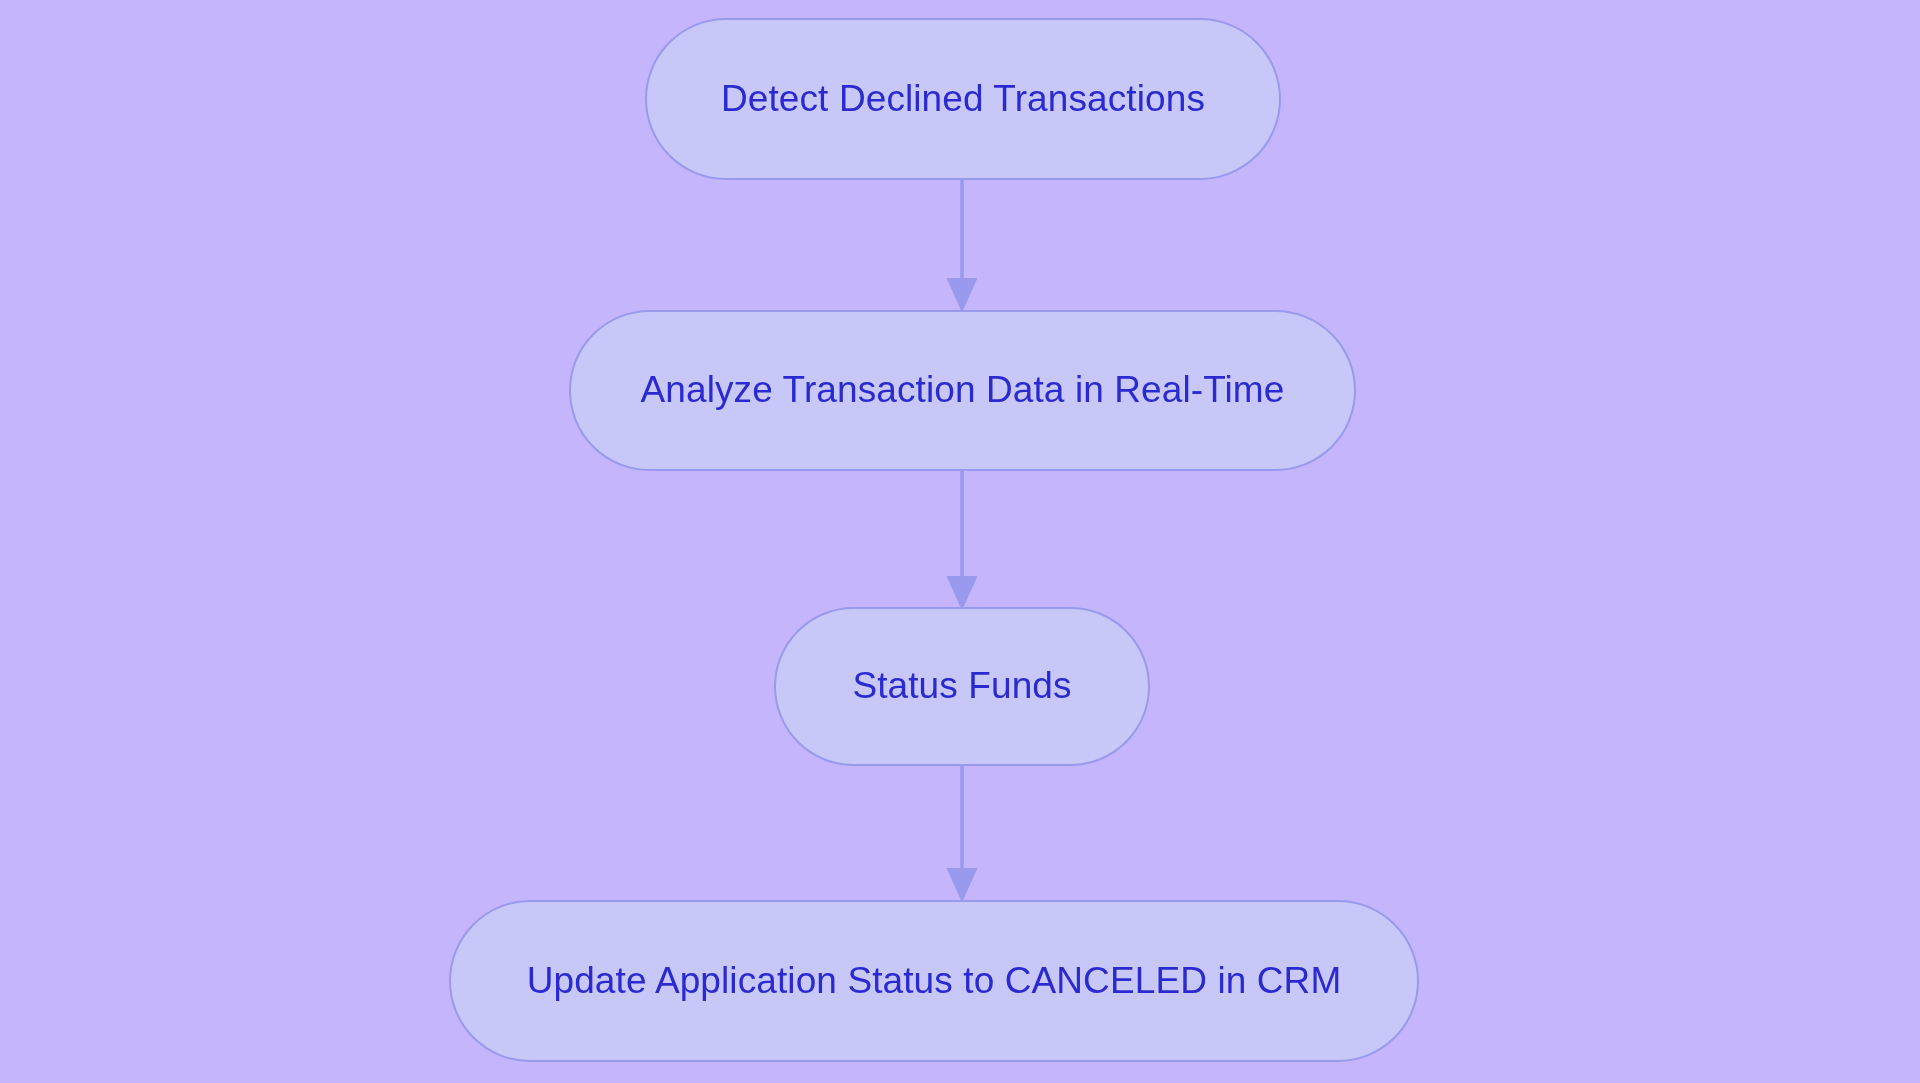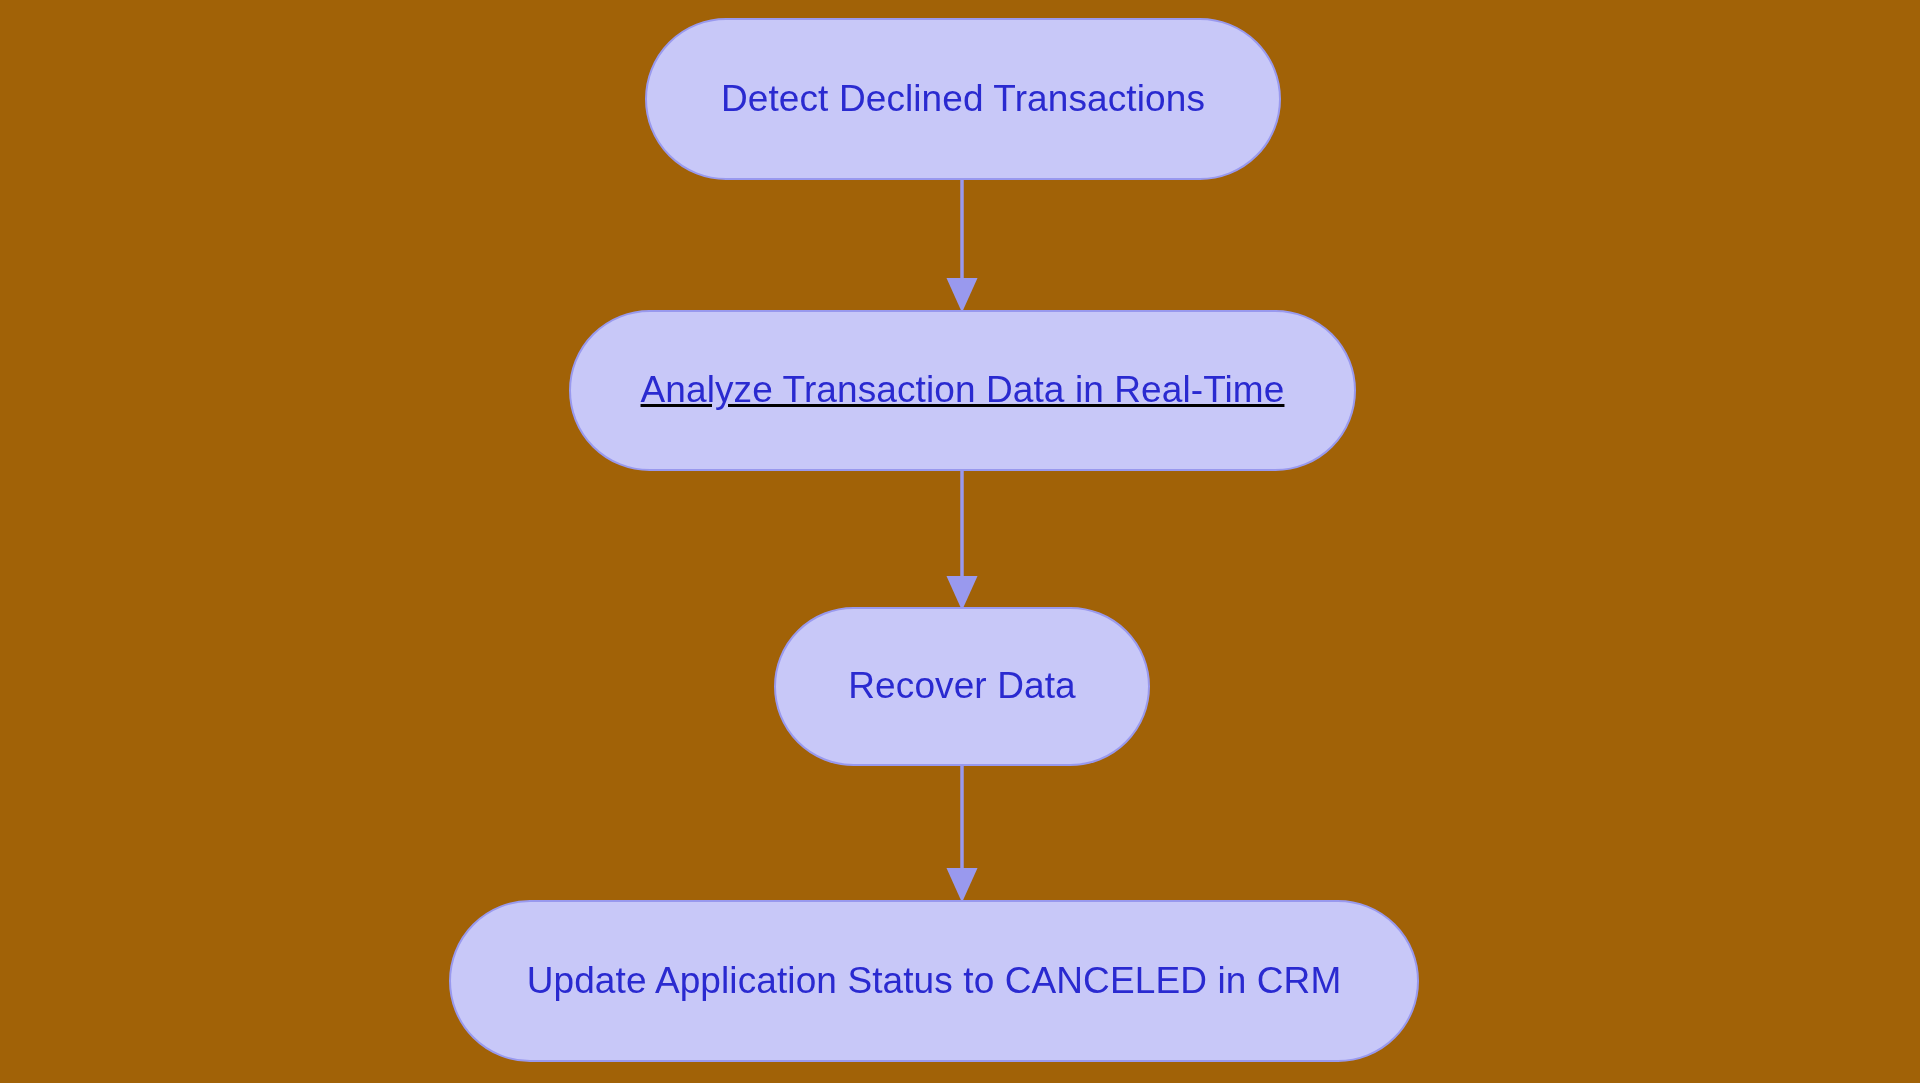--- a/index.html
+++ b/index.html
@@ -12,21 +12,21 @@
     width: 1920px;
     height: 1083px;
     overflow: hidden;
     font-family: "Liberation Sans", "DejaVu Sans", sans-serif;
   }
 
   #flow-canvas {
     position: relative;
     width: 1920px;
     height: 1083px;
-    background: #a16207;
+    background: #c4b5fd;
   }
 
   
   #connector-layer {
     position: absolute;
     left: 0;
     top: 0;
     width: 1920px;
     height: 1083px;
     z-index: 1;
@@ -63,21 +63,21 @@
     letter-spacing: 0.1px;
     white-space: nowrap;
     padding: 0 14px;
   }
 
   
   #node-detect-declined-transactions {
     left: 645px;  top: 18px;   width: 636px;  height: 162px;
   }
   #node-analyze-transaction-data {
-    left: 569px;  top: 310px;  width: 787px;  height: 161px; text-decoration: underline;
+    left: 569px;  top: 310px;  width: 787px;  height: 161px;
   }
   #node-recover-funds {
     left: 774px;  top: 607px;  width: 376px;  height: 159px;
   }
   #node-update-application-status {
     left: 449px;  top: 900px;  width: 970px;  height: 162px;
   }
 </style>
 </head>
 <body>
@@ -108,21 +108,21 @@
 
     <div class="flow-node" id="node-detect-declined-transactions">
       <span class="flow-node-label">Detect Declined Transactions</span>
     </div>
 
     <div class="flow-node" id="node-analyze-transaction-data">
       <span class="flow-node-label">Analyze Transaction Data in Real-Time</span>
     </div>
 
     <div class="flow-node" id="node-recover-funds">
-      <span class="flow-node-label">Recover Data</span>
+      <span class="flow-node-label">Status Funds</span>
     </div>
 
     <div class="flow-node" id="node-update-application-status">
       <span class="flow-node-label">Update Application Status to CANCELED in CRM</span>
     </div>
 
   </div>
 </div>
 
 </body></html>

